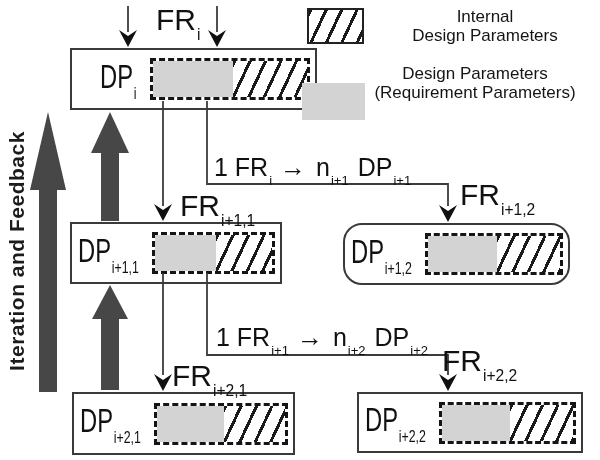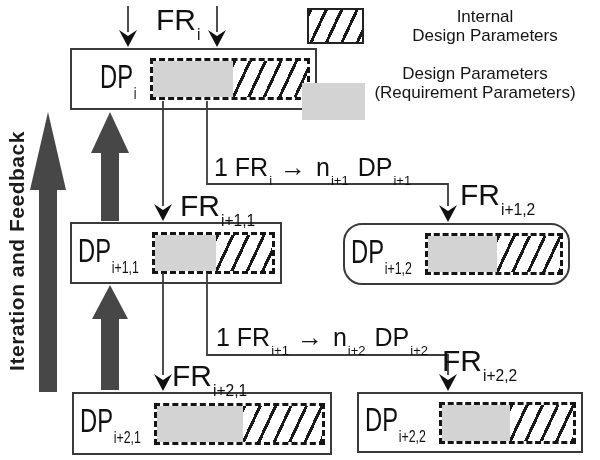--- a/index.html
+++ b/index.html
@@ -91,21 +91,21 @@
   </div>
 
   <div class="dpbox" style="left:343px;top:223px;width:227px;height:62px;border-radius:19px;">
     <div class="dplabel w-std"><span>DP</span><sub>i+1,2</sub></div>
     <div class="dashedrect">
       <div class="extfill"></div>
       <div class="intfill"></div>
     </div>
   </div>
 
-  <div class="dpbox" style="left:72px;top:392px;width:260px;height:63px;">
+  <div class="dpbox" style="left:72px;top:392px;width:223px;height:63px;">
     <div class="dplabel w-std"><span>DP</span><sub>i+2,1</sub></div>
     <div class="dashedrect">
       <div class="extfill"></div>
       <div class="intfill"></div>
     </div>
   </div>
 
   <div class="dpbox" style="left:357px;top:392px;width:226px;height:61px;">
     <div class="dplabel w-std"><span>DP</span><sub>i+2,2</sub></div>
     <div class="dashedrect">

